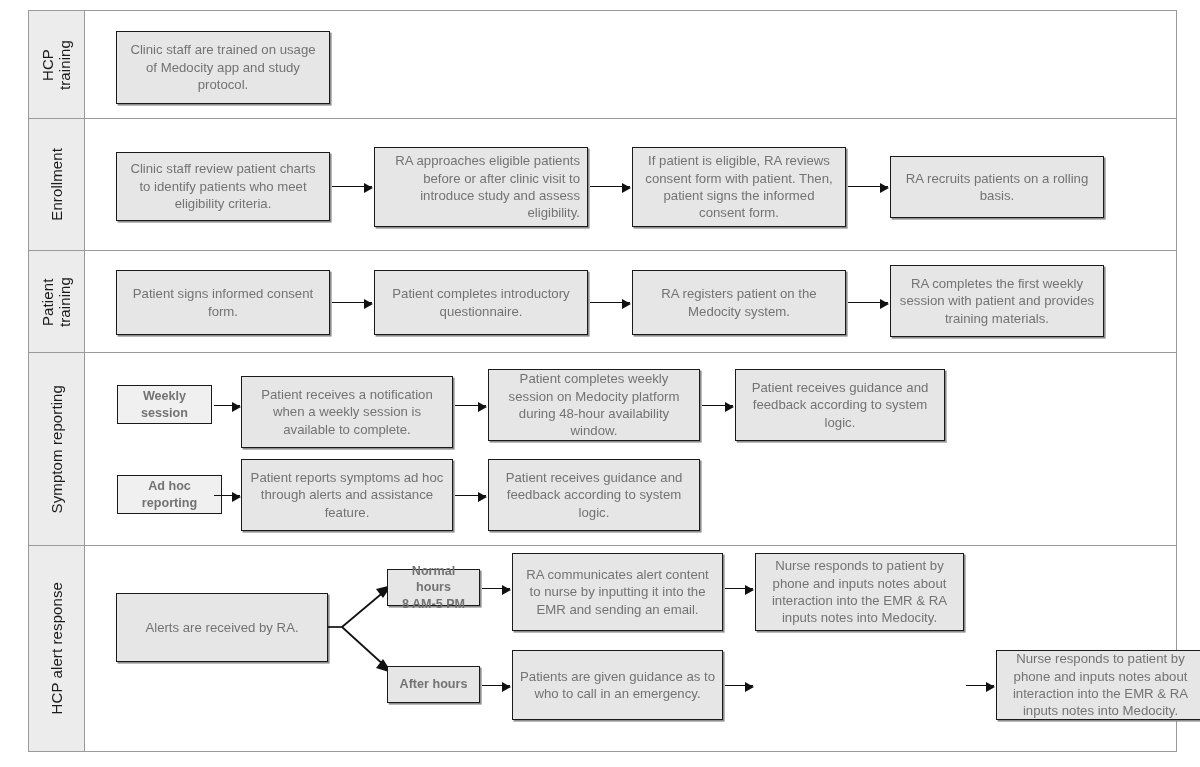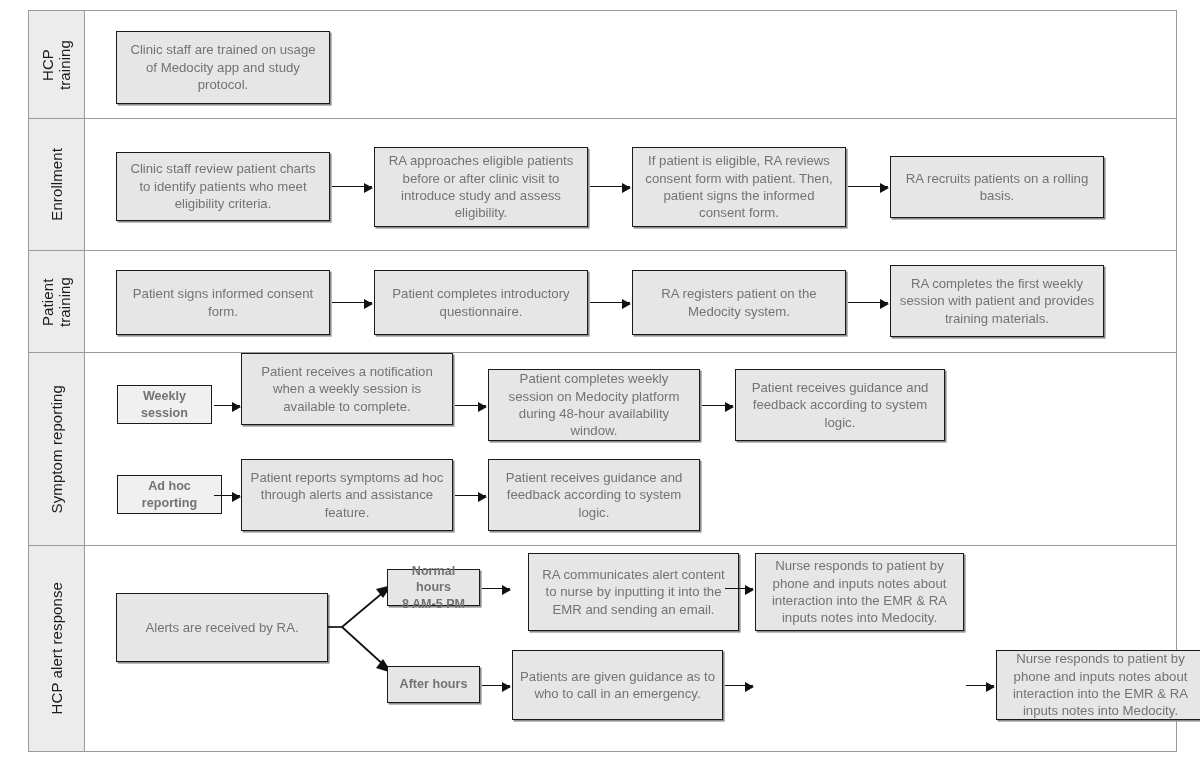--- a/index.html
+++ b/index.html
@@ -122,21 +122,21 @@
       </div>
     </div>
 
     <div class="swimlane" style="top:108px; height:132px;">
       <div class="lane-label">
         <span>Enrollment</span>
       </div>
       <div class="lane-body">
         <div class="node" style="left:31px; top:33px; width:214px; height:69px;">Clinic staff review patient charts to identify patients who meet eligibility criteria.</div>
         <div class="arrow" style="left:247px; top:67px; width:40px;"></div>
-        <div class="node" style="left:289px; top:28px; width:214px; height:80px;">RA approaches eligible patients before or after clinic visit to introduce study and assess eligibility.</div>
+        <div class="node" style="left:289px; top:28px; width:214px; height:80px;text-align:right;">RA approaches eligible patients before or after clinic visit to introduce study and assess eligibility.</div>
         <div class="arrow" style="left:505px; top:67px; width:40px;"></div>
         <div class="node" style="left:547px; top:28px; width:214px; height:80px;">If patient is eligible, RA reviews consent form with patient. Then, patient signs the informed consent form.</div>
         <div class="arrow" style="left:763px; top:67px; width:40px;"></div>
         <div class="node" style="left:805px; top:37px; width:214px; height:62px;">RA recruits patients on a rolling basis.</div>
       </div>
     </div>
 
     <div class="swimlane" style="top:240px; height:102px;">
       <div class="lane-label">
         <span>Patient
@@ -155,21 +155,21 @@
 
     <div class="swimlane" style="top:342px; height:193px;">
       <div class="lane-label">
         <span>Symptom reporting</span>
       </div>
       <div class="lane-body">
 
         <div class="node plain strong" style="left:32px; top:32px; width:95px; height:39px; white-space:pre-line;">Weekly
 session</div>
         <div class="arrow" style="left:129px; top:52px; width:26px;"></div>
-        <div class="node" style="left:156px; top:0; width:212px; height:72px;">Patient receives a notification when a weekly session is available to complete.</div>
+        <div class="node" style="left:156px; top:23px; width:212px; height:72px;">Patient receives a notification when a weekly session is available to complete.</div>
         <div class="arrow" style="left:370px; top:52px; width:31px;"></div>
         <div class="node" style="left:403px; top:16px; width:212px; height:72px;">Patient completes weekly session on Medocity platform during 48-hour availability window.</div>
         <div class="arrow" style="left:617px; top:52px; width:31px;"></div>
         <div class="node" style="left:650px; top:16px; width:210px; height:72px;">Patient receives guidance and feedback according to system logic.</div>
 
         <div class="node plain strong" style="left:32px; top:122px; width:105px; height:39px; white-space:pre-line;">Ad hoc
 reporting</div>
         <div class="arrow" style="left:129px; top:142px; width:26px;"></div>
         <div class="node" style="left:156px; top:106px; width:212px; height:72px;">Patient reports symptoms ad hoc through alerts and assistance feature.</div>
         <div class="arrow" style="left:370px; top:142px; width:31px;"></div>
@@ -188,21 +188,21 @@
           <line x1="0" y1="51" x2="14" y2="51" stroke="#111" stroke-width="1.7"></line>
           <line x1="14" y1="51" x2="58" y2="14" stroke="#111" stroke-width="1.7"></line>
           <polygon points="64,9 48,13 55,22" fill="#111"></polygon>
           <line x1="14" y1="51" x2="58" y2="91" stroke="#111" stroke-width="1.7"></line>
           <polygon points="64,97 55,83 48,92" fill="#111"></polygon>
         </svg>
 
         <div class="node strong" style="left:302px; top:23px; width:93px; height:37px; white-space:pre-line;">Normal hours
 8 AM-5 PM</div>
         <div class="arrow" style="left:397px; top:42px; width:28px;"></div>
-        <div class="node" style="left:427px; top:7px; width:211px; height:78px;margin-left:16px;">RA communicates alert content to nurse by inputting it into the EMR and sending an email.</div>
+        <div class="node" style="left:427px; top:7px; width:211px; height:78px;">RA communicates alert content to nurse by inputting it into the EMR and sending an email.</div>
         <div class="arrow" style="left:640px; top:42px; width:28px;"></div>
         <div class="node" style="left:670px; top:7px; width:209px; height:78px;">Nurse responds to patient by phone and inputs notes about interaction into the EMR &amp; RA inputs notes into Medocity.</div>
 
         <div class="node strong" style="left:302px; top:120px; width:93px; height:37px;">After hours</div>
         <div class="arrow" style="left:397px; top:139px; width:28px;"></div>
         <div class="node" style="left:427px; top:104px; width:211px; height:70px;">Patients are given guidance as to who to call in an emergency.</div>
         <div class="arrow" style="left:640px; top:139px; width:28px;"></div>
         <div class="arrow" style="left:881px; top:139px; width:28px;"></div>
         <div class="node" style="left:911px; top:104px; width:209px; height:70px;">Nurse responds to patient by phone and inputs notes about interaction into the EMR &amp; RA inputs notes into Medocity.</div>
       </div>

